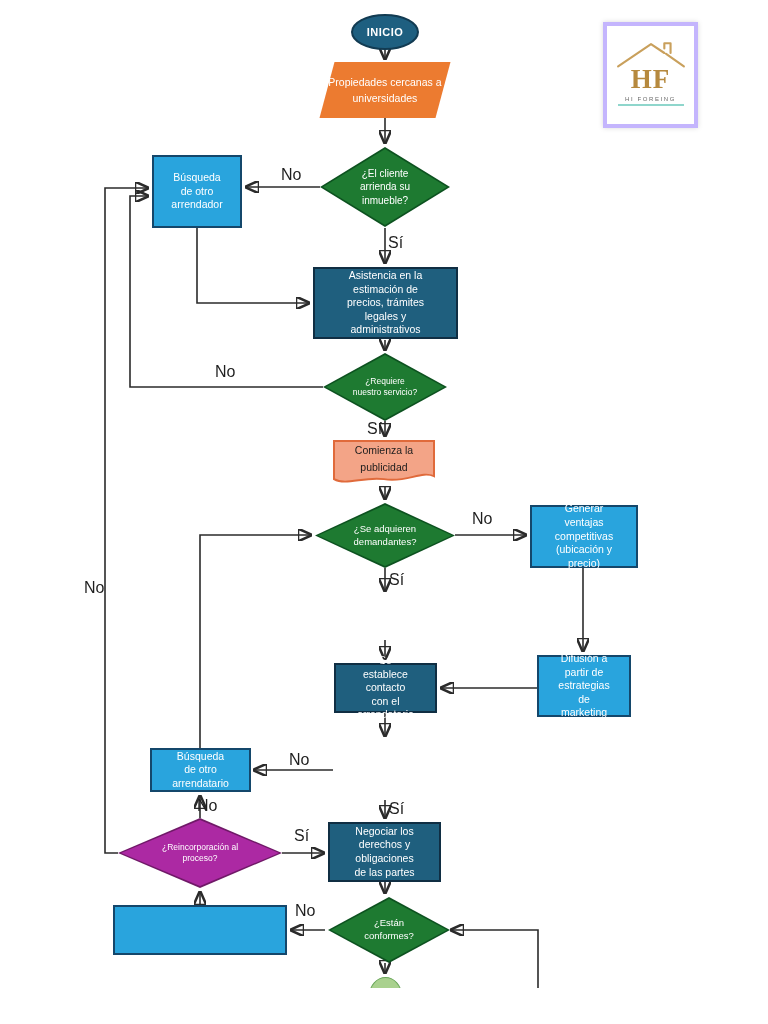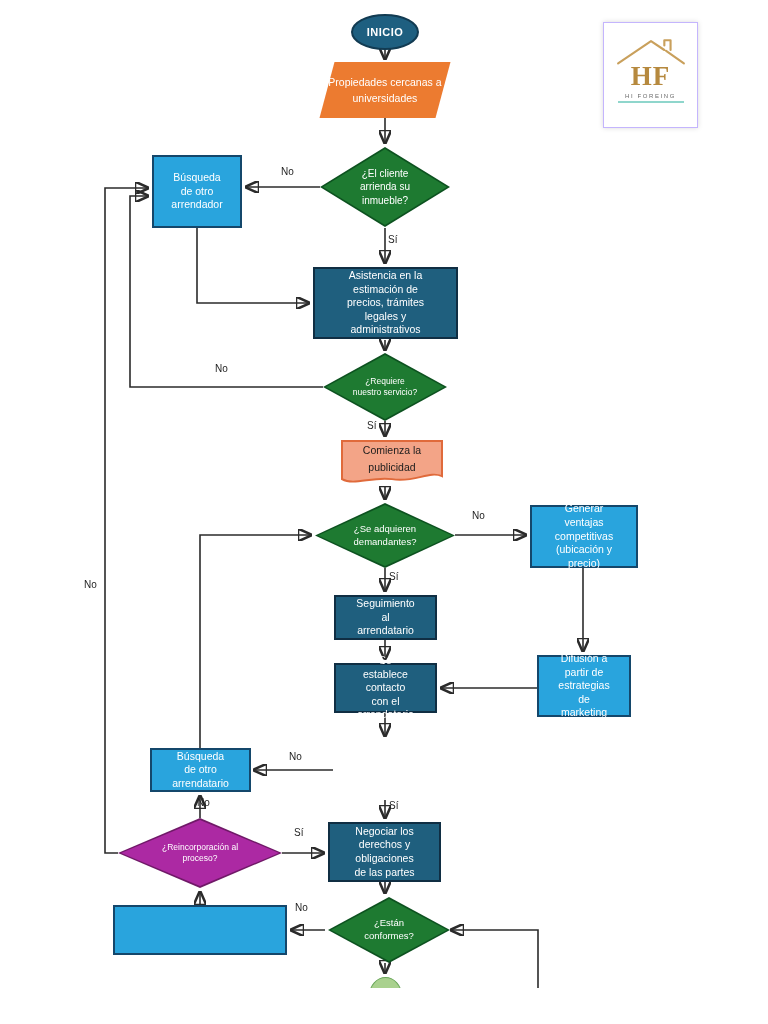--- a/index.html
+++ b/index.html
@@ -24,33 +24,33 @@
 
   .start-oval{position:absolute;border-radius:50%;background:var(--oval,#1E5F80);
         border:2.5px solid var(--oval_border,#123B52);color:#fff;font-weight:bold;
         display:flex;align-items:center;justify-content:center;font-size:11px;letter-spacing:.5px;
         box-sizing:border-box;}
 
   .para{position:absolute;background:var(--orange,#EC7B30);transform:skewX(-15deg);
         display:flex;align-items:center;justify-content:center;}
   .para span{transform:skewX(15deg);color:#fff;font-size:10.5px;text-align:center;line-height:1.55;}
 
-  .doc{position:absolute;margin-left:8px;}
+  .doc{position:absolute;}
   .doc svg{position:absolute;inset:0;width:100%;height:100%;overflow:visible;}
   .doc path{fill:var(--salmon,#F3A487);stroke:var(--salmon_border,#E06A3B);stroke-width:2;}
   .doc-label{position:absolute;left:0;right:0;top:0;bottom:8px;display:flex;align-items:center;
         justify-content:center;text-align:center;font-size:10.5px;color:#1c1c1c;line-height:1.6;}
 
   .connector-circle{position:absolute;border-radius:50%;background:var(--circle,#A9D18E);
         border:1.5px solid var(--circle_border,#69A65A);display:flex;align-items:center;
         justify-content:center;font-size:11px;color:#333;box-sizing:border-box;}
 
-  .elabel{position:absolute;font-size:10px;color:#1f1f1f;}
+  .elabel{position:absolute;font-size:16px;color:#1f1f1f;}
 
-  .logo-card{position:absolute;background:#fff;border:1px solid #c4b5fd;
+  .logo-card{position:absolute;background:#fff;border:4px solid #c4b5fd;
         box-shadow:0 0 5px rgba(0,0,0,.15);display:flex;flex-direction:column;align-items:center;
         box-sizing:border-box;padding-top:10px;}
   .logo-hf{font-family:"Liberation Serif",serif;font-weight:bold;color:var(--gold,#B6893E);
         font-size:27px;letter-spacing:1px;line-height:1;margin-top:-4px;}
   .logo-name{font-size:6px;letter-spacing:1.6px;color:#6a6a6a;margin-top:3px;white-space:nowrap;}
   .logo-rule{width:66px;height:2px;background:var(--teal_rule,#8FD6CC);margin-top:2px;}
 
   .page-edge{position:absolute;left:0;top:1014px;width:768px;height:10px;background:#dcdcdc;}
 </style>
 </head>
@@ -127,23 +127,20 @@
 
   <div class="diamond" style="left:315px;top:503px;width:140px;height:65px;">
     <div class="d-out"></div>
     <div class="d-in" style="font-size:9.5px;padding:0 16%;">¿Se adquieren demandantes?</div>
   </div>
 
   <div class="proc light" style="left:530px;top:505px;width:108px;height:63px;">
     <span>Generar ventajas competitivas (ubicación y precio)</span>
   </div>
 
-  <div class="proc steel" style="left:334px;top:595px;width:103px;height:45px;">
-    <span>Seguimiento al arrendatario</span>
-  </div>
 
   <div class="proc steel" style="left:334px;top:663px;width:103px;height:50px;">
     <span>Se establece contacto con el arrendatario</span>
   </div>
 
   <div class="proc light" style="left:537px;top:655px;width:94px;height:62px;">
     <span>Difusión a partir de estrategias de marketing</span>
   </div>
 
 

